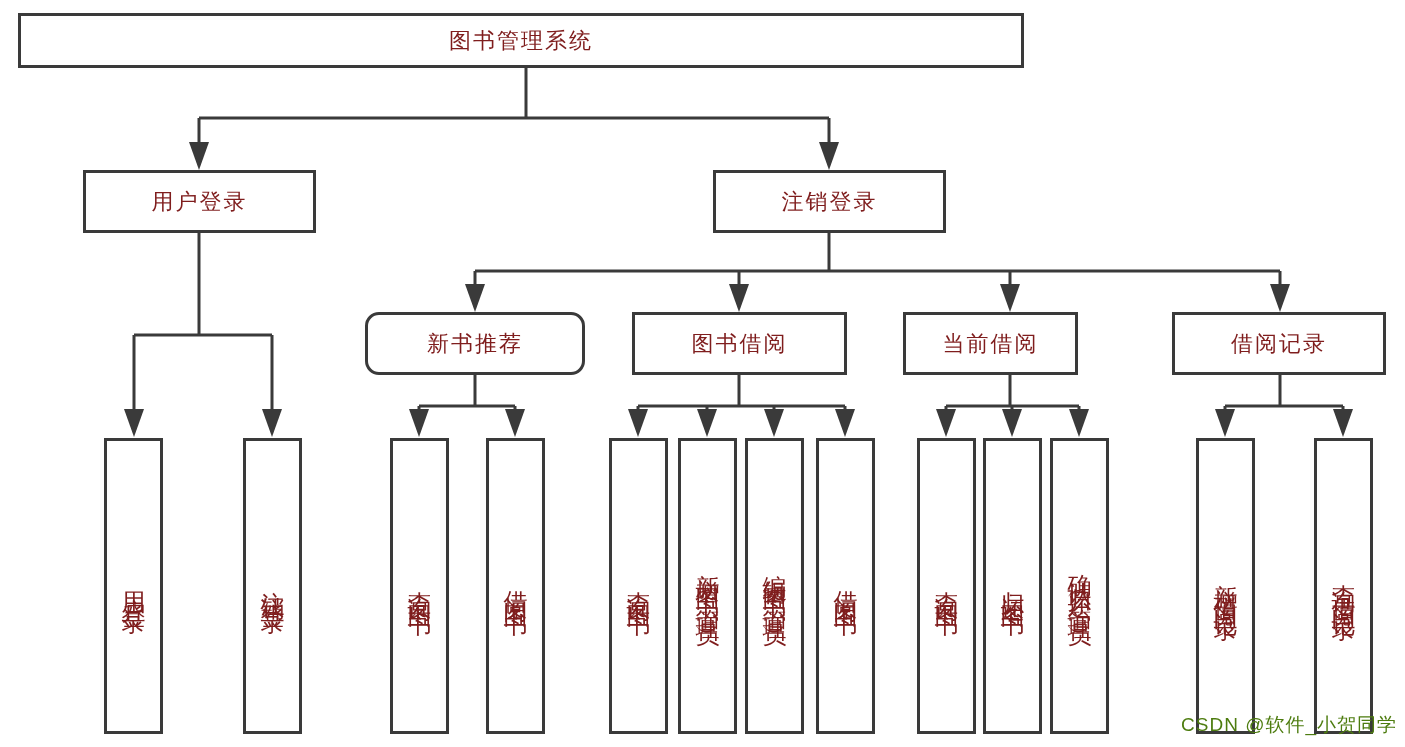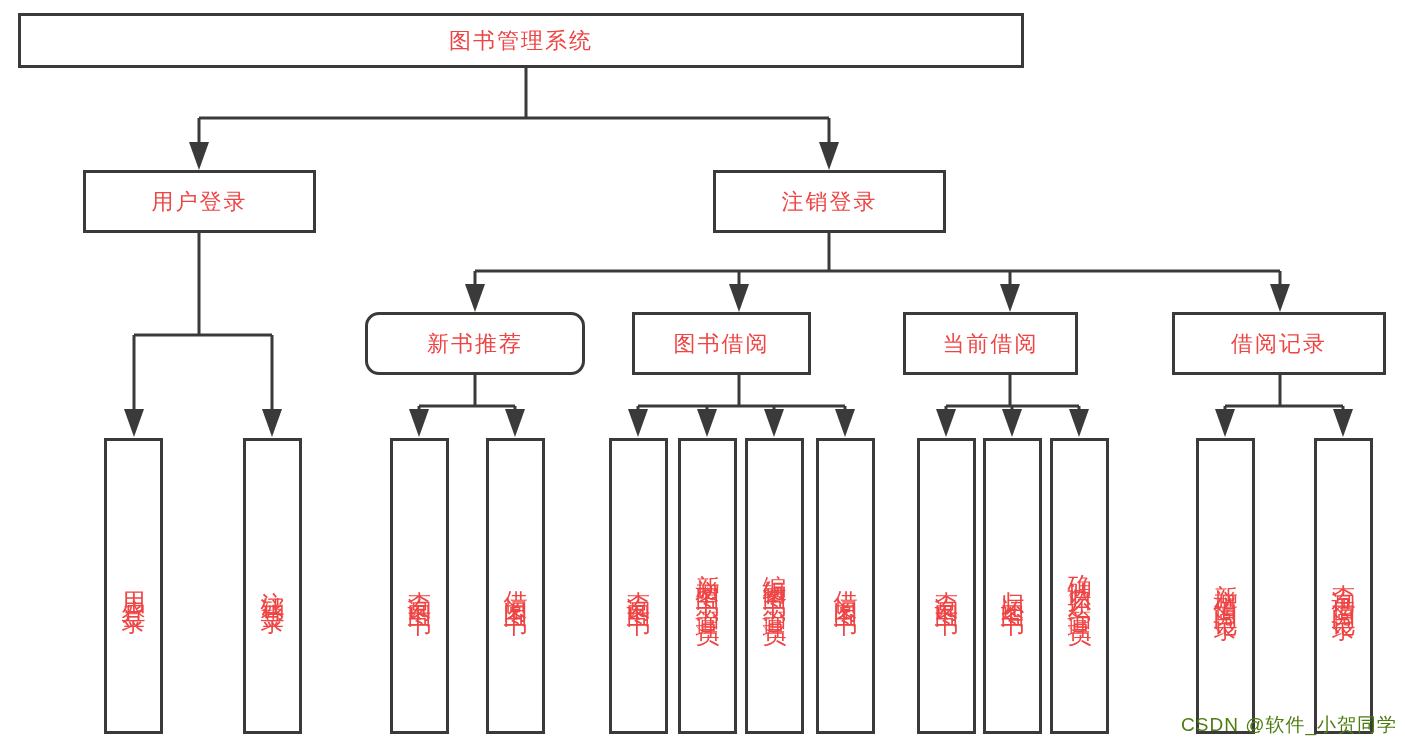--- a/index.html
+++ b/index.html
@@ -18,21 +18,21 @@
     pointer-events: none;
   }
   .box {
     position: absolute;
     box-sizing: border-box;
     border: 3px solid #3a3a3a;
     background: #ffffff;
     display: flex;
     align-items: center;
     justify-content: center;
-    color: #ef4444;
+    color: #7f1d1d;
     z-index: 2;
   }
   .h {
     font-size: 22px;
     letter-spacing: 2px;
     white-space: nowrap;
   }
   .v {
     writing-mode: vertical-rl;
     text-orientation: mixed;
@@ -95,21 +95,21 @@
       <polygon points="1333,409 1353,409 1343,437"></polygon>
     </g>
   </svg>
 
   <div class="box h" style="left:18px; top:13px; width:1006px; height:55px;">图书管理系统</div>
 
   <div class="box h" style="left:83px; top:170px; width:233px; height:63px;">用户登录</div>
   <div class="box h" style="left:713px; top:170px; width:233px; height:63px;">注销登录</div>
 
   <div class="box h" style="left:365px; top:312px; width:220px; height:63px;border-radius:14px;">新书推荐</div>
-  <div class="box h" style="left:632px; top:312px; width:179px; height:63px;">图书借阅</div>
+  <div class="box h" style="left:632px; top:312px; width:215px; height:63px;">图书借阅</div>
   <div class="box h" style="left:903px; top:312px; width:175px; height:63px;">当前借阅</div>
   <div class="box h" style="left:1172px; top:312px; width:214px; height:63px;">借阅记录</div>
 
   <div class="box v" style="left:104px; top:438px; width:59px; height:296px;">用户登录</div>
   <div class="box v" style="left:243px; top:438px; width:59px; height:296px;">注销登录</div>
 
   <div class="box v" style="left:390px; top:438px; width:59px; height:296px;">查询图书</div>
   <div class="box v" style="left:486px; top:438px; width:59px; height:296px;">借阅图书</div>
 
   <div class="box v" style="left:609px; top:438px; width:59px; height:296px;">查询图书</div>

